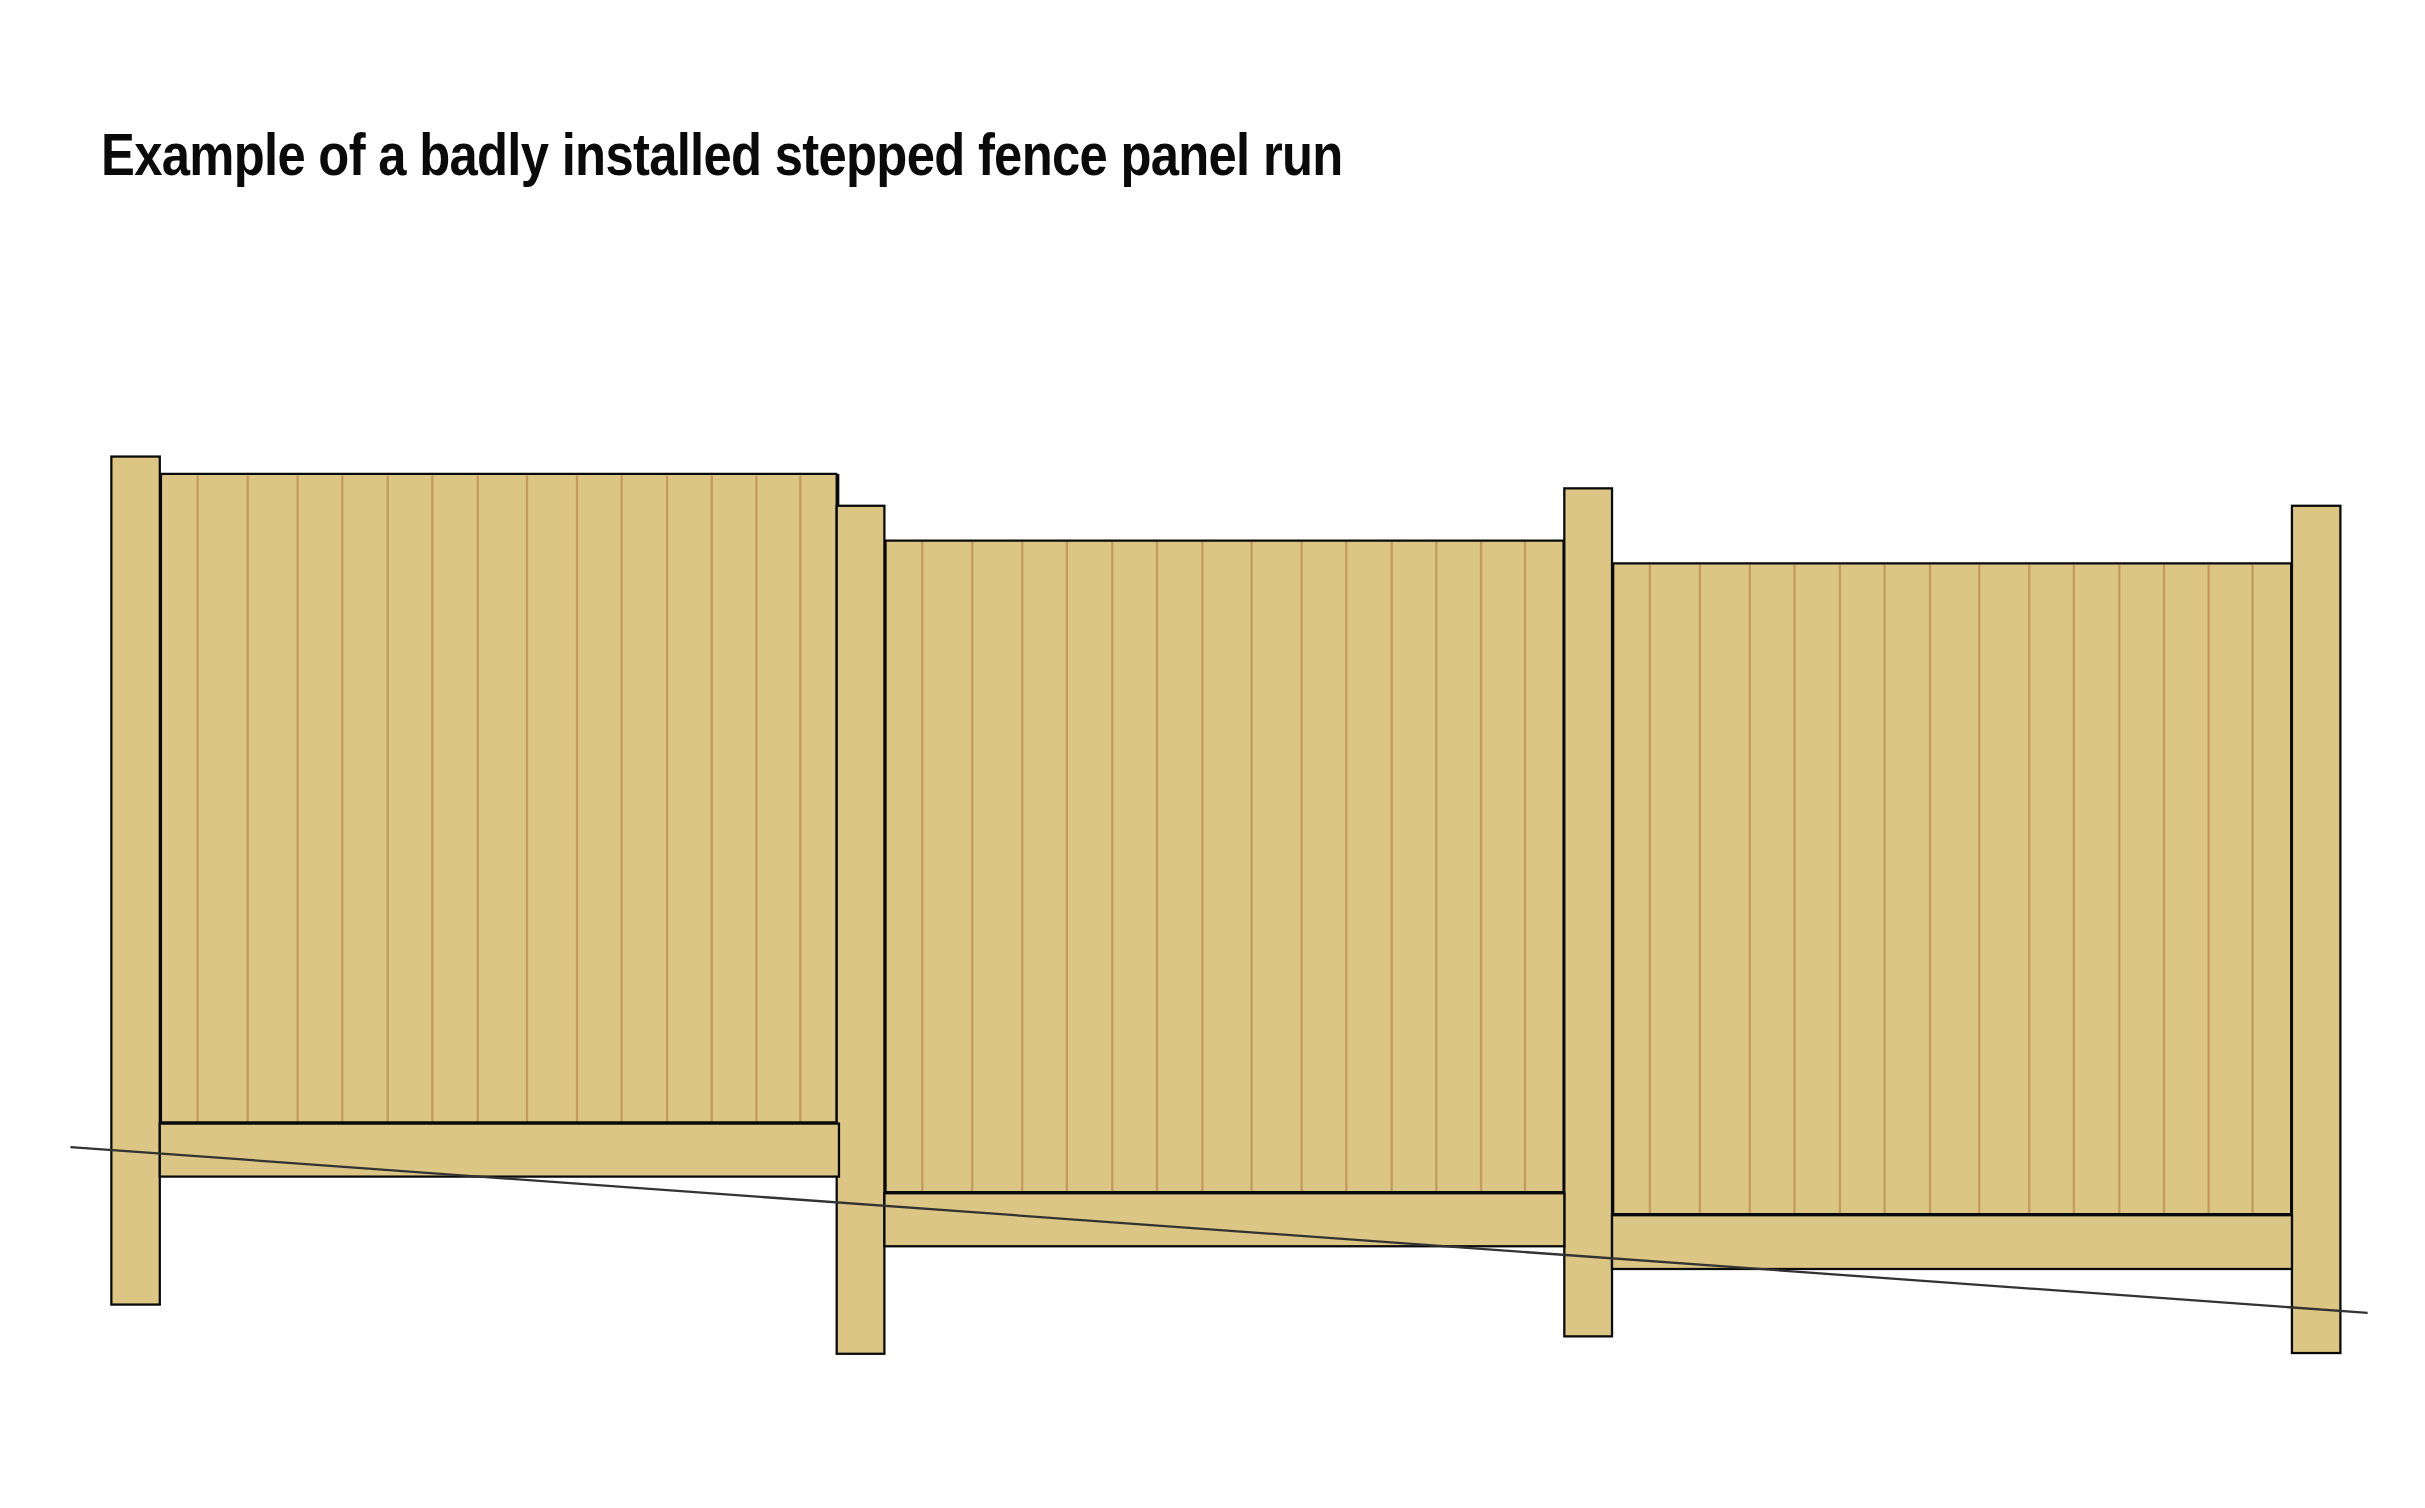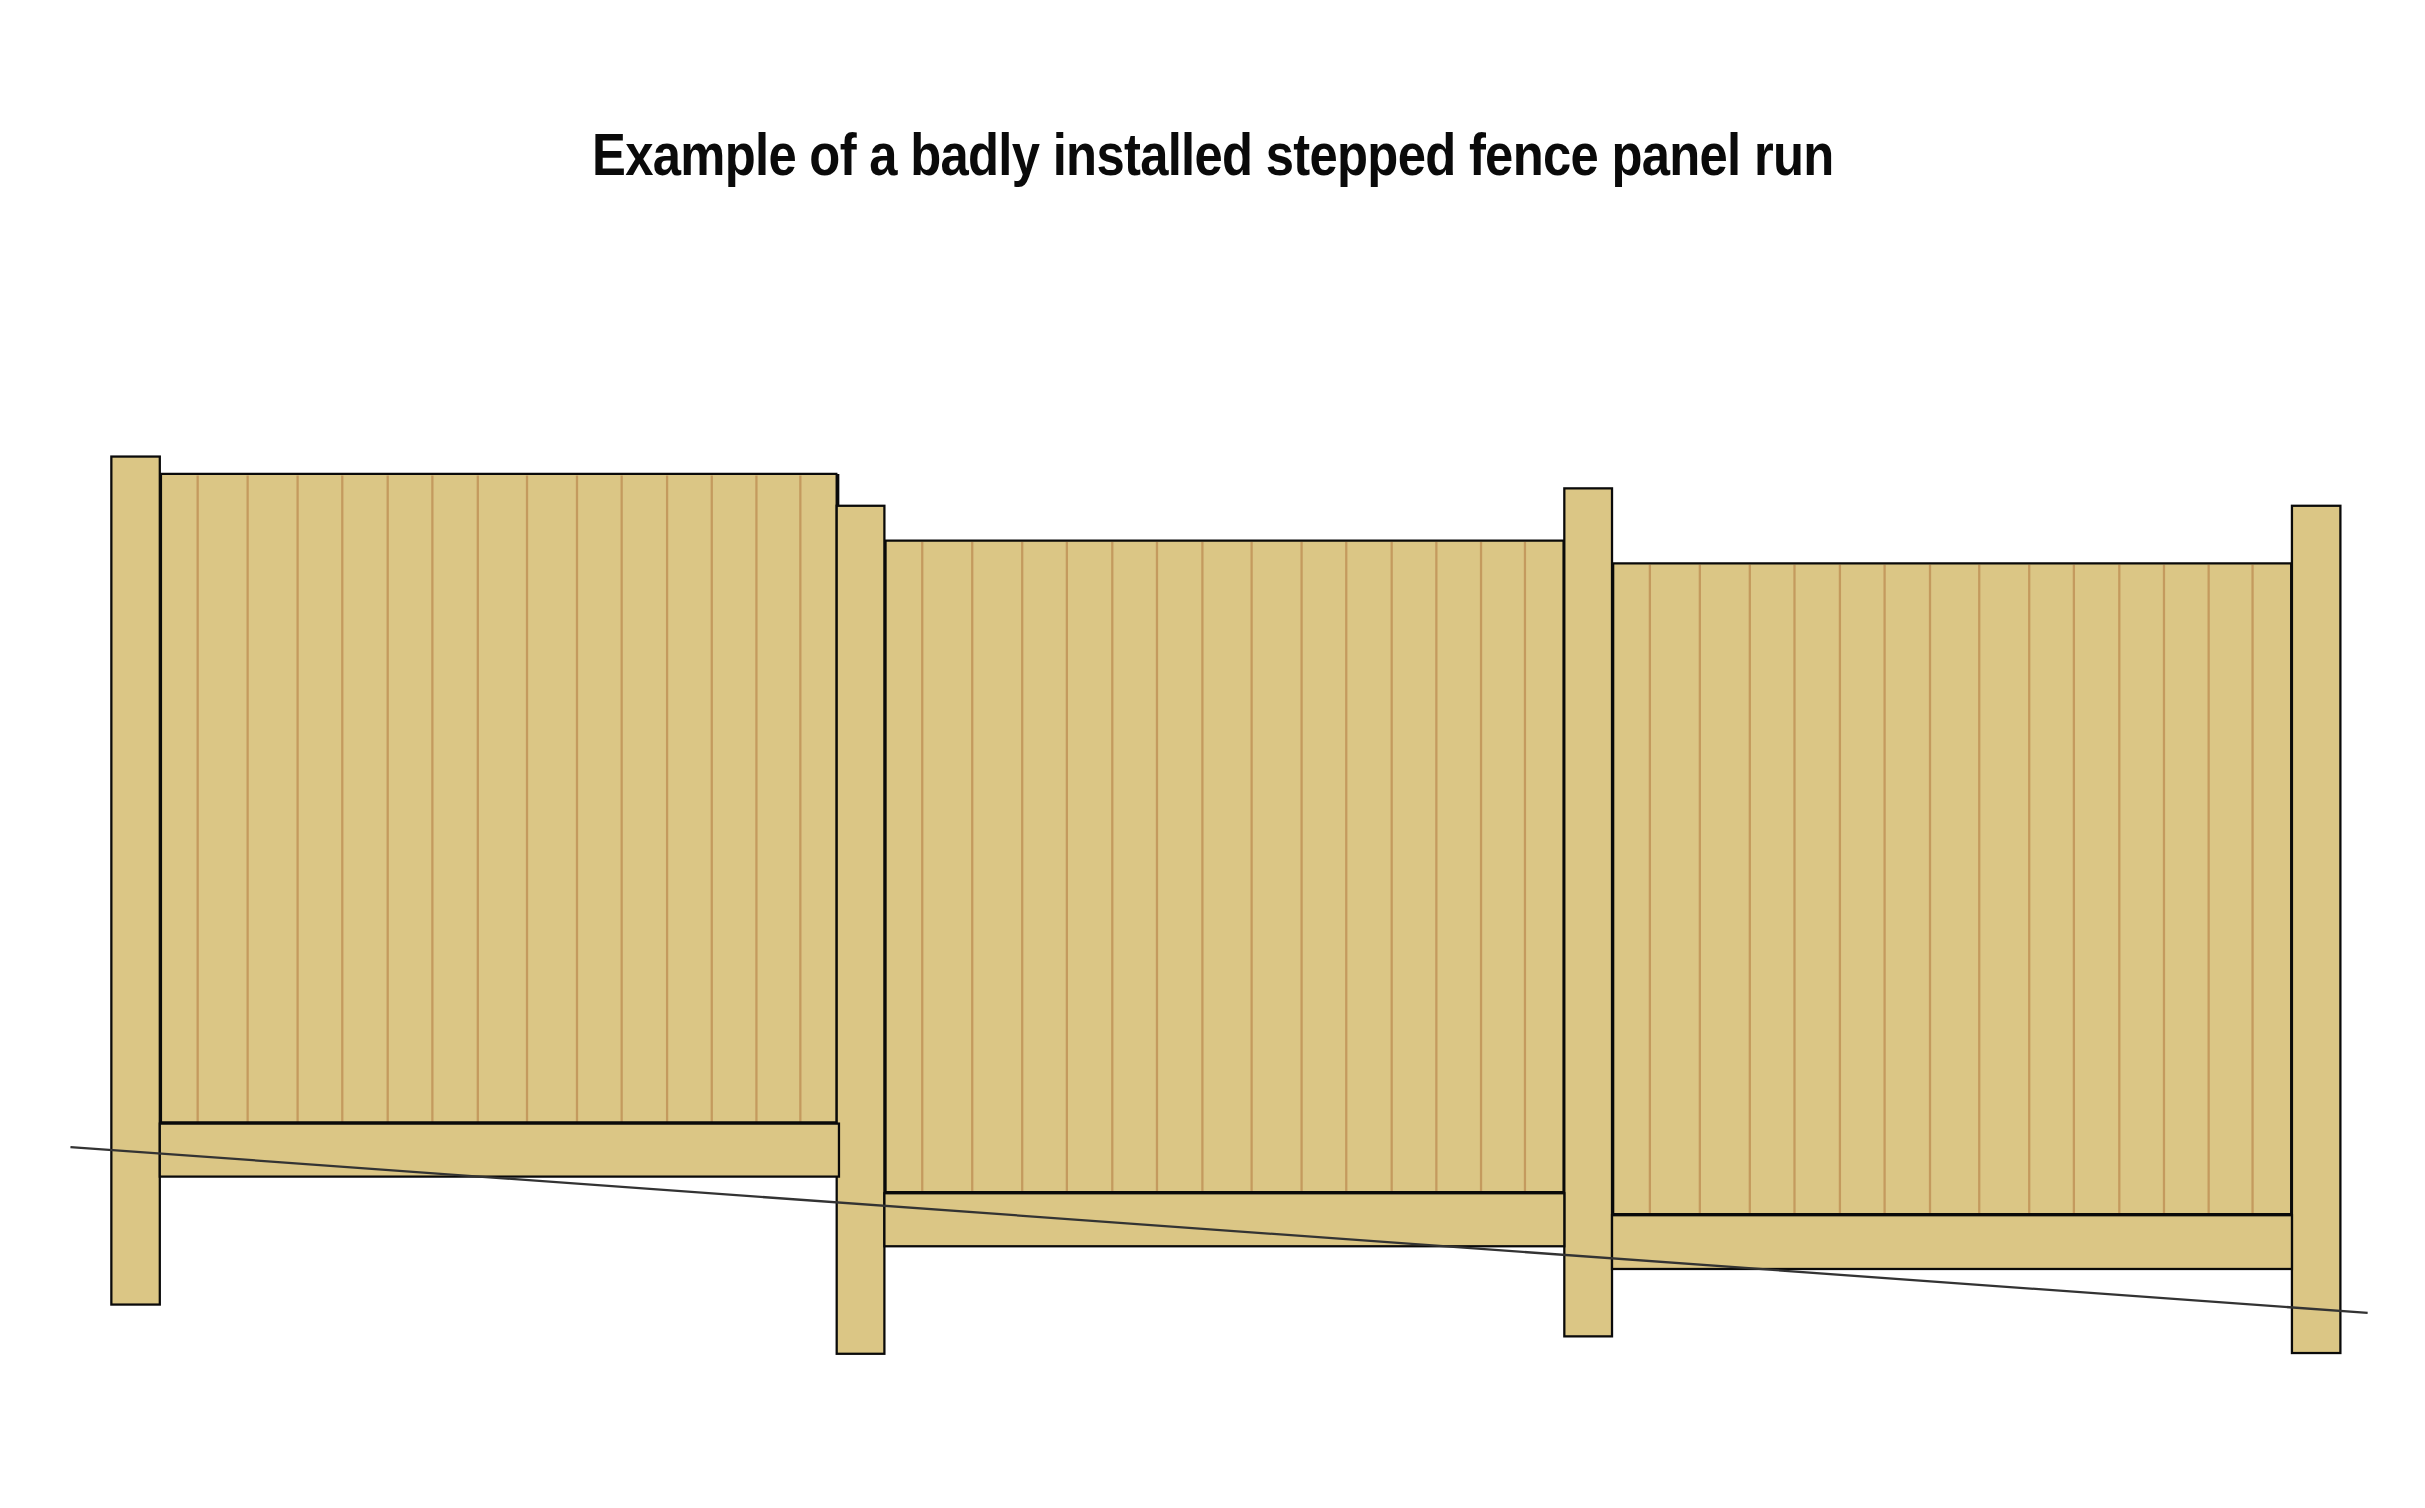--- a/index.html
+++ b/index.html
@@ -11,21 +11,21 @@
       width: 2426px;
       height: 1509px;
       position: relative;
       overflow: hidden;
     }
     .title {
       position: absolute;
       left: 0;
       top: 121px;
       width: 2426px;
-      text-align: center;
+      text-align: left;
       font-family: "Liberation Sans", "DejaVu Sans", sans-serif;
       font-weight: bold;
       font-size: 59px;
       line-height: 68px;
       color: #0a0a0a;
       letter-spacing: -0.8px;
     }
     .title span {
       display: inline-block;
       transform: scaleX(0.86);

